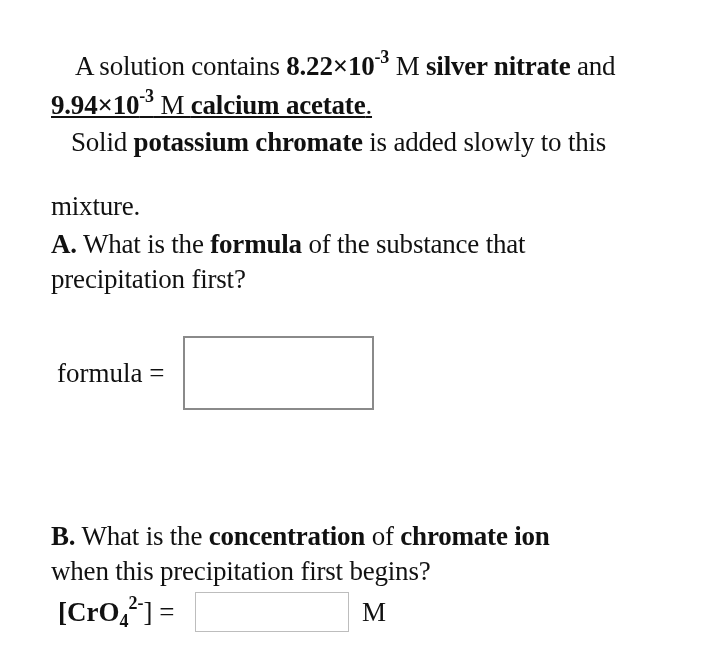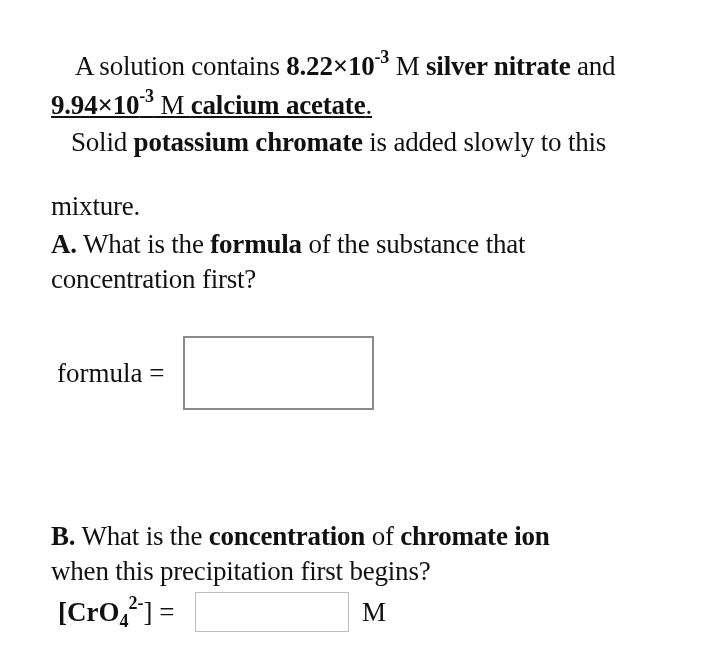--- a/index.html
+++ b/index.html
@@ -25,21 +25,21 @@
 
   <div class="line" style="top:89px;text-decoration:underline;"><b><span>9.94×10</span><sup>-3</sup></b><span> M </span><b>calcium acetate</b><span>.</span></div>
 
   <div class="line" style="top:126px;margin-left:20px;"><span>Solid </span><b>potassium chromate</b><span> is added slowly to this</span></div>
 
   <div class="line" style="top:174px;margin-top:16px;">mixture.</div>
 </div>
 
 <div>
   <div class="line" style="top:228px;"><b>A.</b><span> What is the </span><b>formula</b><span> of the substance that</span></div>
-  <div class="line" style="top:263px;">concentration first?</div>
+  <div class="line" style="top:263px;">precipitation first?</div>
 
   <div class="label" style="left:57px; top:357px;">formula =</div>
   <input id="formula-input" class="input-box" type="text" value="" style="">
 </div>
 
 <div>
   <div class="line" style="top:520px;"><b>B.</b><span> What is the </span><b>concentration</b><span> of </span><b>chromate ion</b></div>
   <div class="line" style="top:555px;">when this precipitation first begins?</div>
 
   <div class="label" style="left:58px; top:596px;"><b>[CrO</b><sub>4</sub><sup>2-</sup><span>] =</span></div>

